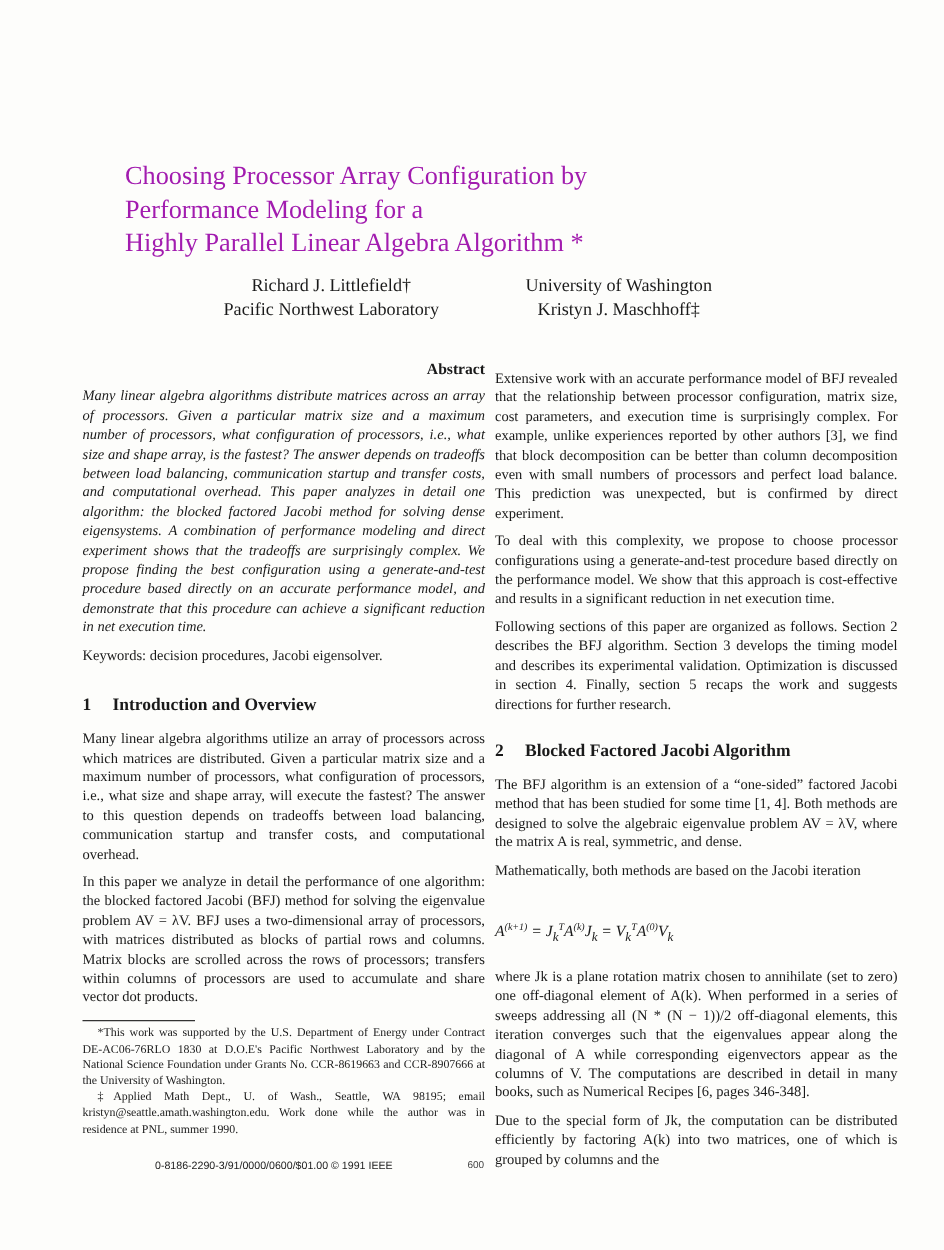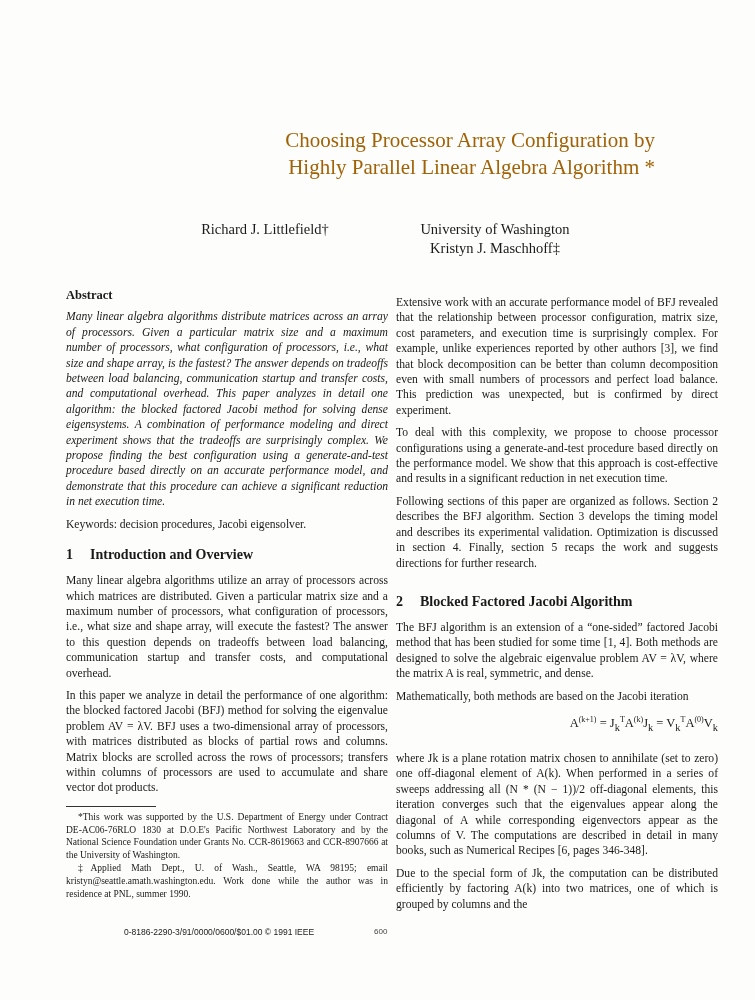--- a/index.html
+++ b/index.html
@@ -1,50 +1,52 @@
 <!DOCTYPE html>
 <html><head>
 <meta charset="utf-8">
 <style>
   html, body { margin: 0; padding: 0; }
   body { width: 755px; height: 1000px; background: #fdfdfb; position: relative; overflow: hidden;
          font-family: "Liberation Serif", "DejaVu Serif", serif; color: #1a1a1a; }
-  .title { position: absolute; left: 100px; width: 555px; top: 127px; text-align: right;
-           font-size: 21px; line-height: 27px; color: #a16207; }
+  .title { position: absolute; left: 100px; width: 555px; top: 127px; text-align: left;
+           font-size: 21px; line-height: 27px; color: #a21caf; }
   .authors { position: absolute; top: 220px; left: 150px; width: 460px; display: flex; justify-content: space-between;
              font-size: 14.5px; line-height: 19px; text-align: center; }
   .author { width: 230px; }
   .col { position: absolute; top: 288px; width: 322px; font-size: 11.6px; line-height: 15.4px; text-align: justify; hyphens: auto; }
   .col.left { left: 66px; }
   .col.right { left: 396px; top: 295px; }
-  .abstract-head { text-align: left; font-weight: bold; font-size: 12.5px; margin-bottom: 6px; }
+  .abstract-head { text-align: right; font-weight: bold; font-size: 12.5px; margin-bottom: 6px; }
   .abstract-body { font-style: italic; }
   p { margin: 0 0 7px 0; }
   .keywords { margin-top: 5px; }
-  h2 { font-size: 14px; font-weight: bold; margin: 14px 0 9px 0; line-height: 18px; }
+  h2 { font-size: 14px; font-weight: bold; margin: 24px 0 9px 0; line-height: 18px; }
   h2 .num { display: inline-block; width: 24px; }
-  .eq { text-align: right; margin: 8px 0 16px 0; font-size: 12.5px; }
+  .eq { text-align: left; margin: 30px 0 16px 0; font-style: italic; font-size: 12.5px; }
   .footnote-rule { width: 90px; border-top: 1px solid #333; margin: 10px 0 4px 0; }
   .footnotes { font-size: 9.5px; line-height: 12.8px; }
   .footnotes p { margin: 0; text-indent: 12px; }
   .copyright { position: absolute; top: 927px; left: 88px; font-family: "Liberation Sans", sans-serif; font-size: 8.5px; padding-left: 36px; }
   .pagenum { position: absolute; top: 927px; left: 374px; font-family: "Liberation Sans", sans-serif; font-size: 8px; color: #444; }
   sup { font-size: 8px; }
 </style>
 </head>
 <body>
 
 <div class="title">
   <div>Choosing Processor Array Configuration by</div>
+  <div>Performance Modeling for a</div>
   <div>Highly Parallel Linear Algebra Algorithm *</div>
 </div>
 
 <div class="authors">
   <div class="author">
     <div>Richard J. Littlefield†</div>
+    <div>Pacific Northwest Laboratory</div>
   </div>
   <div class="author">
     <div>University of Washington</div>
     <div>Kristyn J. Maschhoff‡</div>
   </div>
 </div>
 
 <div class="col left">
   <div class="abstract-head">Abstract</div>
   <p class="abstract-body">Many linear algebra algorithms distribute matrices across an array of processors. Given a particular matrix size and a maximum number of processors, what configuration of processors, i.e., what size and shape array, is the fastest? The answer depends on tradeoffs between load balancing, communication startup and transfer costs, and computational overhead. This paper analyzes in detail one algorithm: the blocked factored Jacobi method for solving dense eigensystems. A combination of performance modeling and direct experiment shows that the tradeoffs are surprisingly complex. We propose finding the best configuration using a generate-and-test procedure based directly on an accurate performance model, and demonstrate that this procedure can achieve a significant reduction in net execution time.</p>

